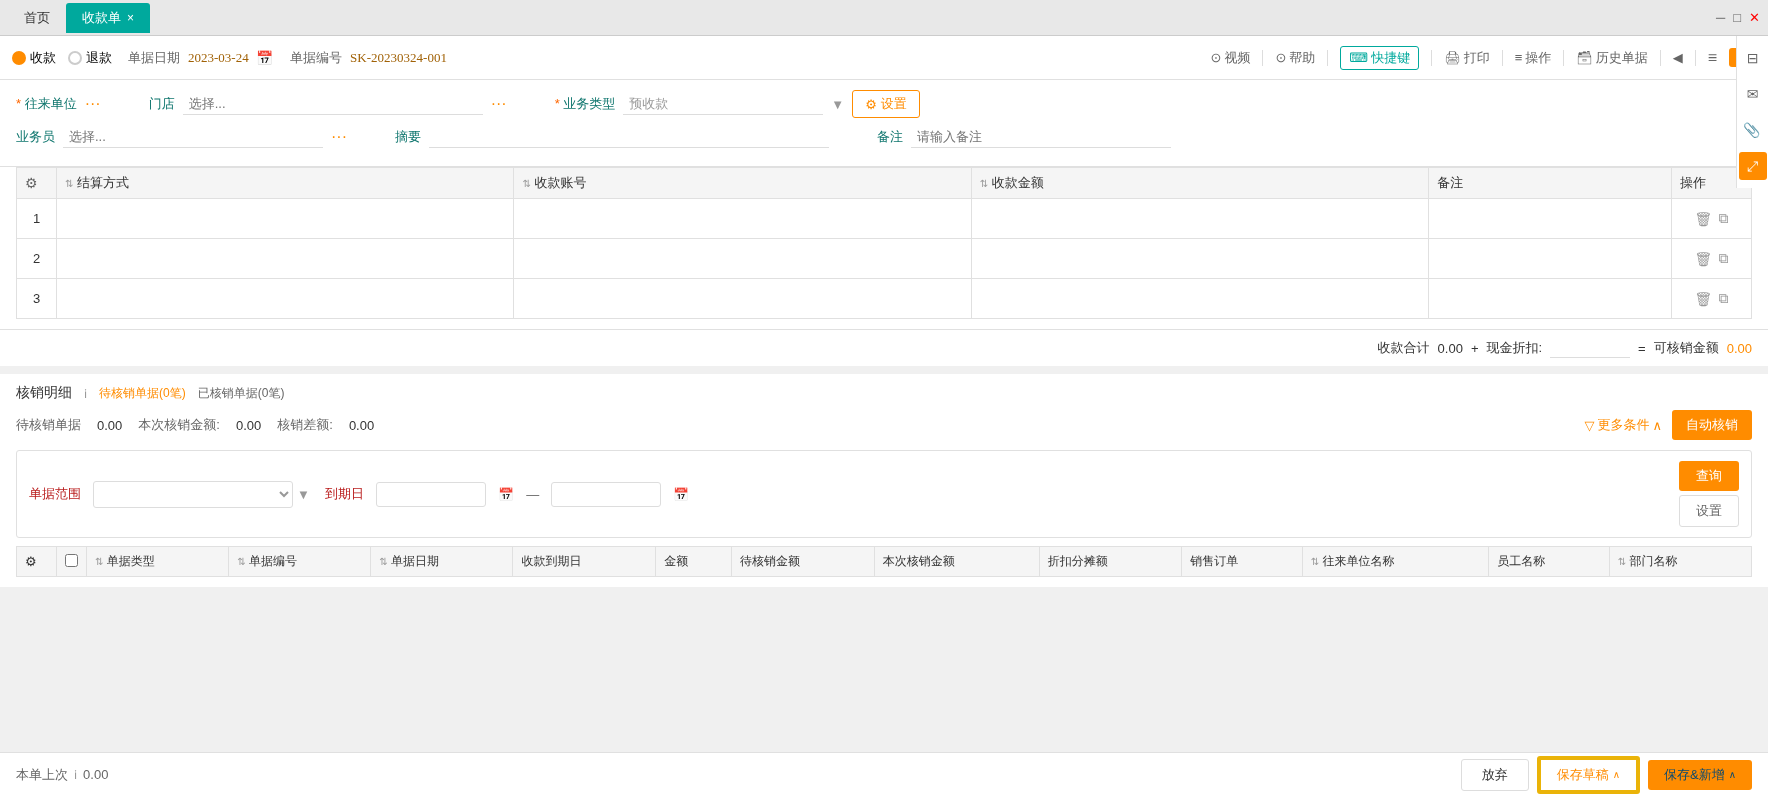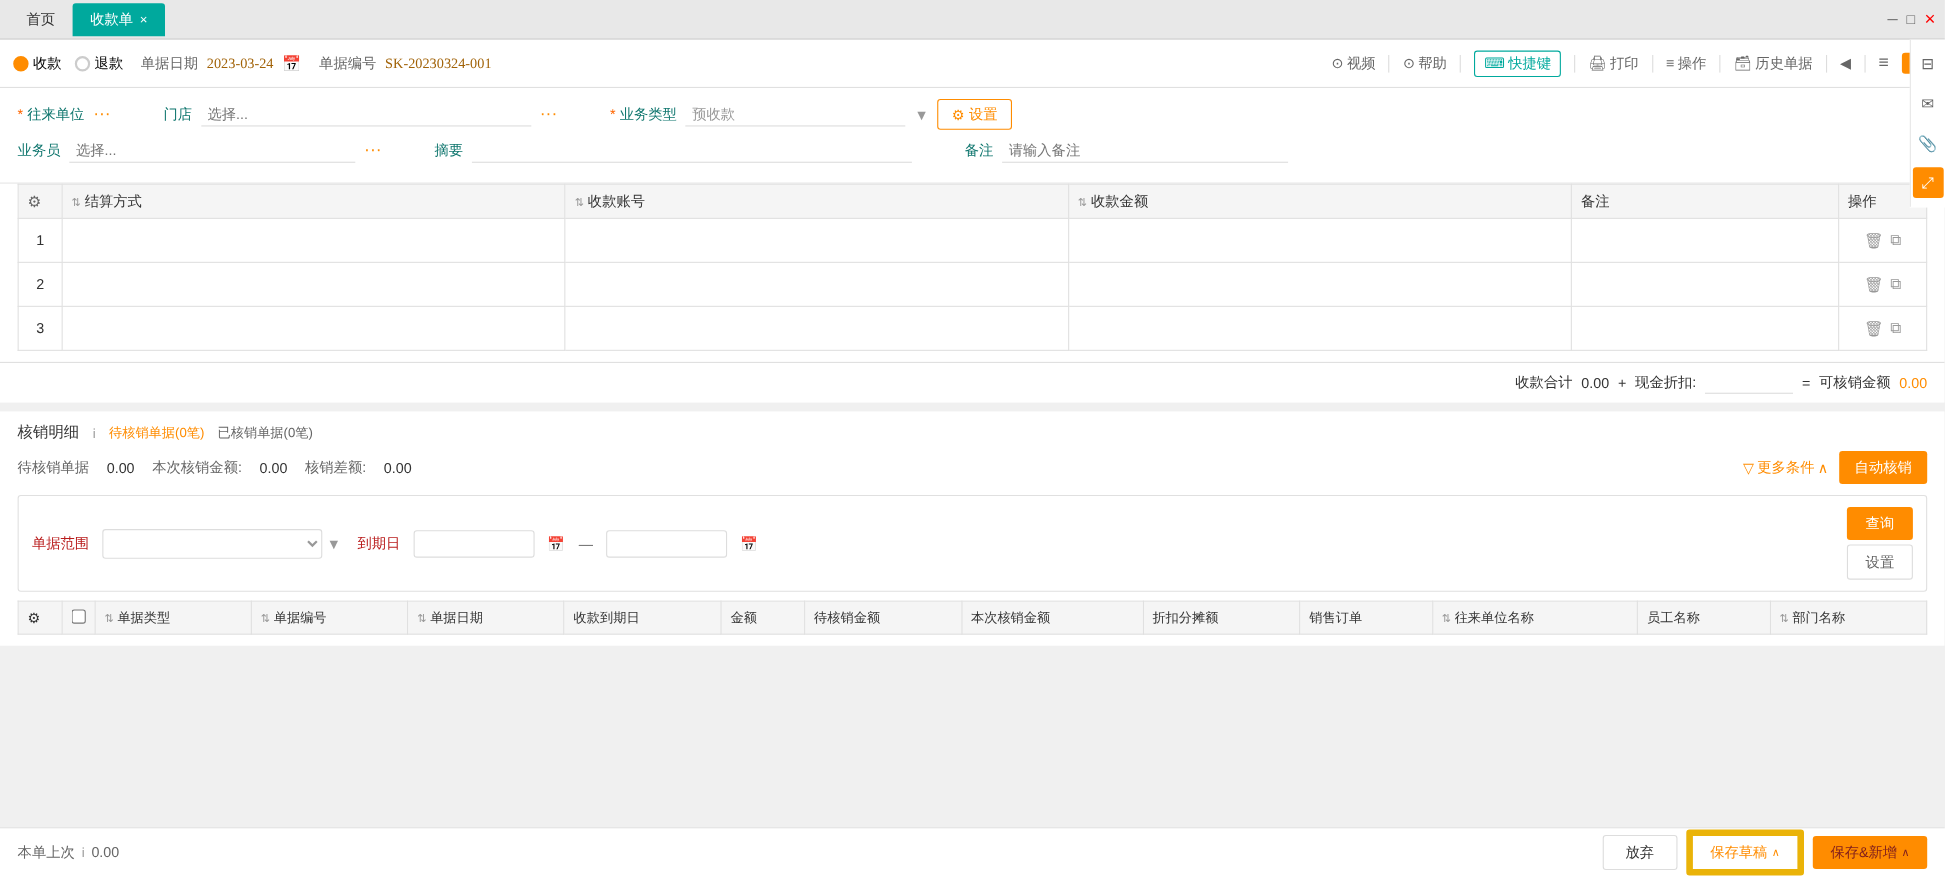--- a/index.html
+++ b/index.html
@@ -127,25 +127,25 @@
       border-top: 1px solid #e0e0e0; height: 44px; display: flex; align-items: center;
       padding: 0 16px; gap: 28px;
     }
     .footer-left { display: flex; align-items: center; gap: 6px; color: #666; font-size: 12px; }
     .footer-right { margin-left: auto; display: flex; align-items: center; gap: 8px; }
     .btn-abandon {
       background: #fff; border: 1px solid #ddd; color: #333; padding: 6px 20px;
       border-radius: 3px; cursor: pointer; font-size: 13px;
     }
     .btn-save-draft {
-      background: #fff; border: 6px solid #eab308; color: #ff8c00; padding: 6px 16px;
+      background: #fff; border: 4px solid #eab308; color: #ff8c00; padding: 6px 16px;
       border-radius: 3px; cursor: pointer; font-size: 13px; display: flex; align-items: center; gap: 4px;
     }
     .btn-save-new {
-      background: #ff8c00; color: #7f1d1d; border: none; padding: 6px 16px;
+      background: #ff8c00; color: #0c4a6e; border: none; padding: 6px 16px;
       border-radius: 3px; cursor: pointer; font-size: 13px; display: flex; align-items: center; gap: 4px;
     }
     .chevron-down { font-size: 10px; }
 
     
     .right-sidebar {
       position: fixed; right: 0; top: 36px; width: 32px; display: flex; flex-direction: column;
       align-items: center; background: #fff; border-left: 1px solid #e0e0e0; padding: 8px 0; gap: 8px;
       z-index: 100;
     }

